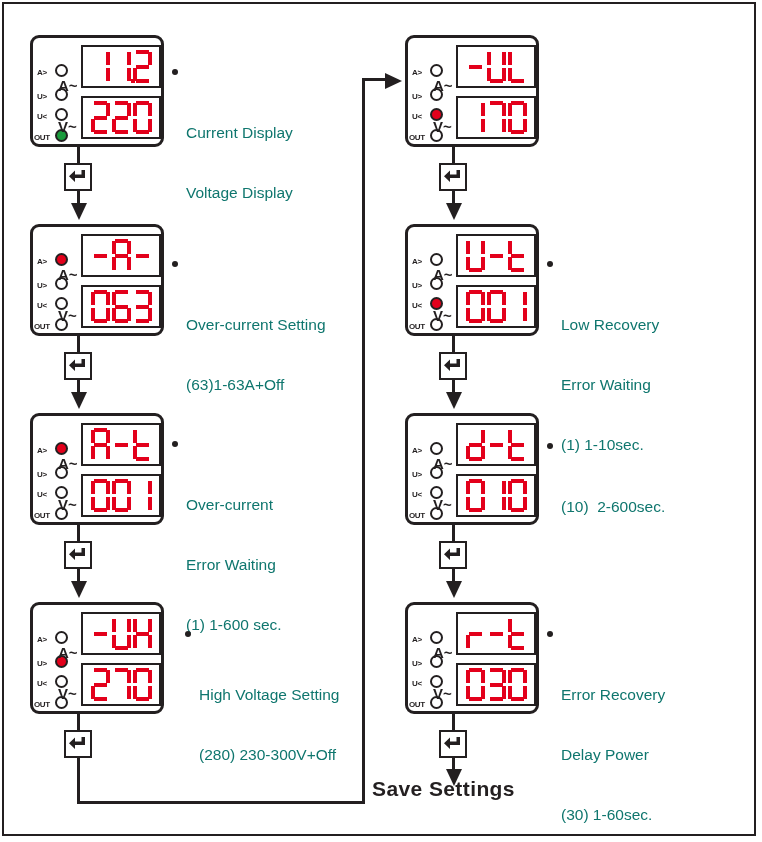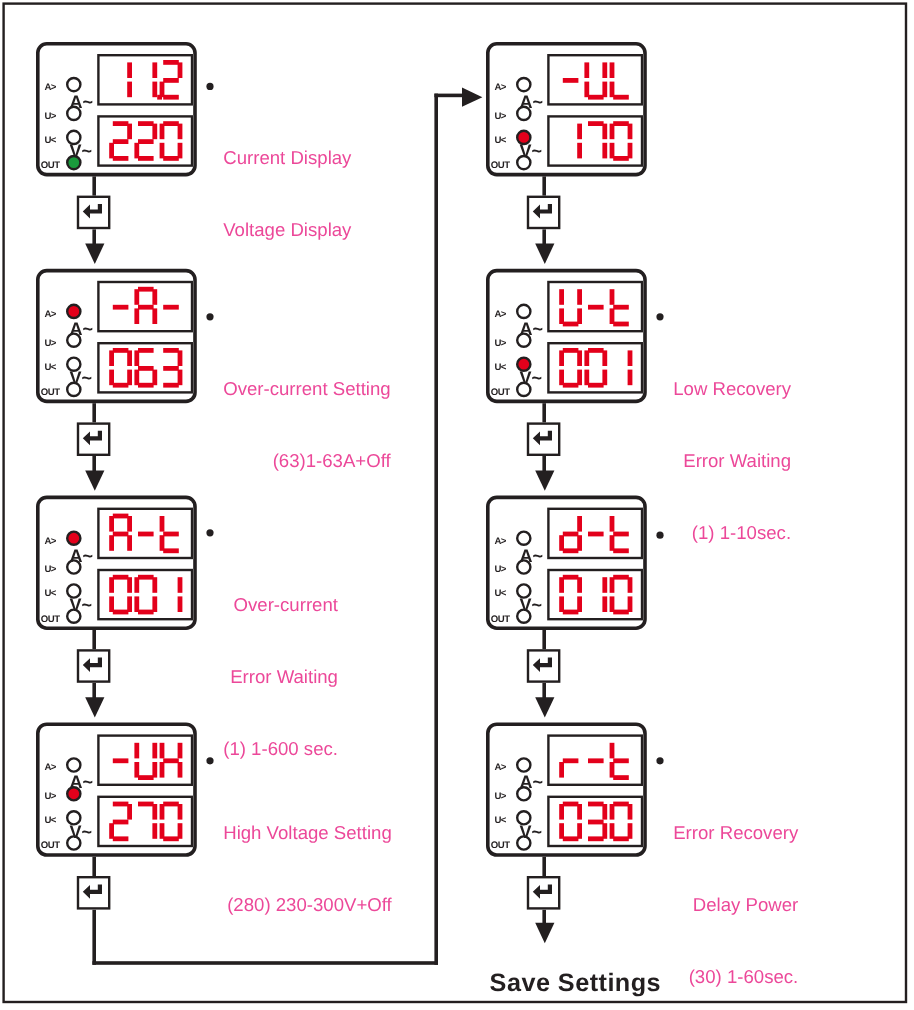--- a/index.html
+++ b/index.html
@@ -166,26 +166,25 @@
     height: 0;
     border-top: 8px solid transparent;
     border-bottom: 8px solid transparent;
     border-left: 17px solid #231f20;
     z-index: 3;
   }
 
   
   .note {
     position: absolute;
-    color: #ec4899;
+    color: #0f766e;
     font-size: 15.5px;
     line-height: 20px;
     font-family: "Liberation Sans", sans-serif;
     white-space: pre;
-    text-align: right;
   }
   .note .bullet {
     position: absolute;
     left: -14px;
     top: 6px;
     width: 6px;
     height: 6px;
     border-radius: 50%;
     background: #231f20;
   }
@@ -482,21 +481,21 @@
             <i class="sA on"></i>
             <i class="sB on"></i>
             <i class="sC on"></i>
             <i class="sD on"></i>
             <i class="sE on"></i>
             <i class="sF on"></i>
           </span>
         </div>
       </div>
   </div>
-  <div class="note" style="left:186px; top:625px;">
+  <div class="note" style="left:199px; top:625px;">
     <span class="bullet"></span>
     <span class="ln">High Voltage Setting</span>
     <span class="ln">(280) 230-300V+Off</span>
   </div>
 
   <div class="vline" style="left:77px; top:714px; height:17px;"></div>
   <div class="enterkey" style="left:64px; top:730px;">
     <svg width="20" height="16" viewBox="0 0 20 16">
       <path d="M17 1 L17 9 L7 9 L7 13 L1 7.2 L7 1.5 L7 5.5 L13.5 5.5 L13.5 1 Z" fill="#231f20"></path>
     </svg>
@@ -699,20 +698,21 @@
             <i class="sC on"></i>
             <i class="sD on"></i>
             <i class="sE on"></i>
             <i class="sF on"></i>
           </span>
         </div>
       </div>
   </div>
   <div class="note" style="left:561px; top:437px;">
     <span class="bullet"></span>
+    <span class="ln">(10)  2-600sec.</span>
   </div>
 
   <div class="vline" style="left:452px; top:525px; height:17px;"></div>
   <div class="enterkey" style="left:439px; top:541px;">
     <svg width="20" height="16" viewBox="0 0 20 16">
       <path d="M17 1 L17 9 L7 9 L7 13 L1 7.2 L7 1.5 L7 5.5 L13.5 5.5 L13.5 1 Z" fill="#231f20"></path>
     </svg>
   </div>
   <div class="vline" style="left:452px; top:569px; height:14px;"></div>
   <div class="arrowdown" style="left:445.5px; top:581px;"></div>
@@ -784,14 +784,14 @@
 
   <div class="vline" style="left:452px; top:714px; height:17px;"></div>
   <div class="enterkey" style="left:439px; top:730px;">
     <svg width="20" height="16" viewBox="0 0 20 16">
       <path d="M17 1 L17 9 L7 9 L7 13 L1 7.2 L7 1.5 L7 5.5 L13.5 5.5 L13.5 1 Z" fill="#231f20"></path>
     </svg>
   </div>
   <div class="vline" style="left:452px; top:758px; height:13px;"></div>
   <div class="arrowdown" style="left:445.5px; top:769px;"></div>
 
-  <div class="save-text" style="left:408px; top:777px;margin-top:31px;">Save Settings</div>
+  <div class="save-text" style="left:372px; top:777px;">Save Settings</div>
 </div>
 
 </body></html>

